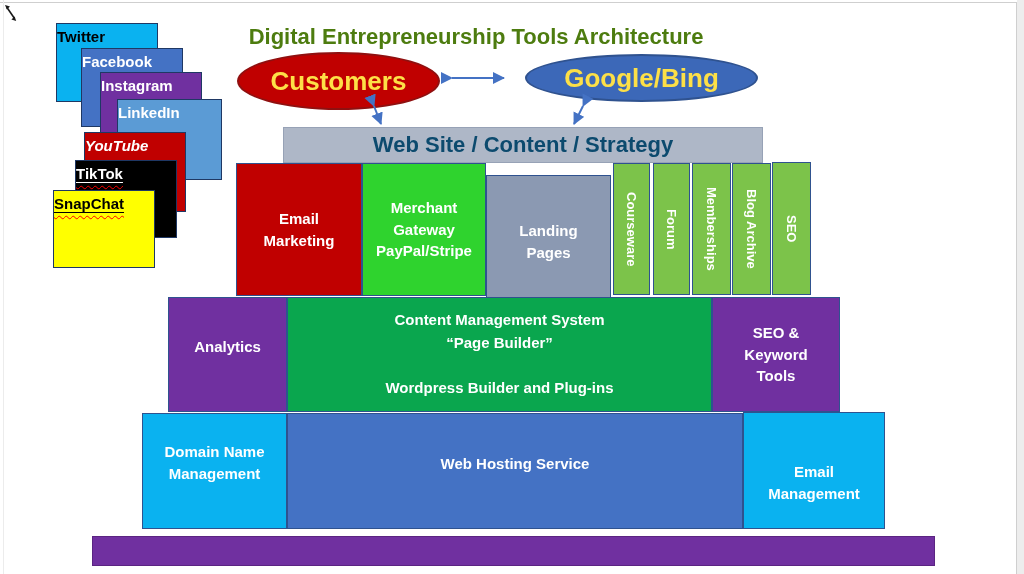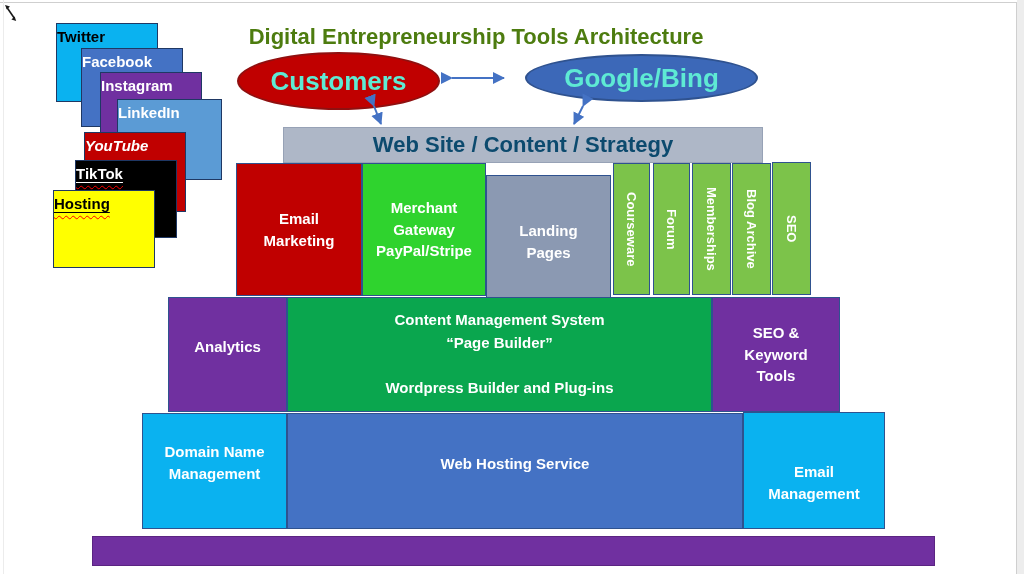--- a/index.html
+++ b/index.html
@@ -23,21 +23,21 @@
   .s-instagram{left:100px;top:72px;height:80px;background:#7030A0;color:#fff;z-index:3;}
   .s-linkedin{left:117px;top:99px;width:105px;height:81px;background:#5B9BD5;color:#fff;z-index:4;}
   .s-youtube{left:84px;top:132px;height:80px;background:#C00000;color:#fff;z-index:5;font-style:italic;}
   .s-tiktok{left:75px;top:160px;height:78px;background:#000000;color:#fff;z-index:6;}
   .s-snapchat{left:53px;top:190px;height:78px;background:#FFFF00;color:#000;z-index:7;}
   .wavy{text-decoration:underline wavy #FF0000;text-decoration-thickness:1px;text-underline-offset:6px;}
   .solid-u{text-decoration:underline;text-underline-offset:3px;}
 
   
   .ellipse{position:absolute;border-radius:50%;display:flex;align-items:center;justify-content:center;
-    color:#5eead4;font-weight:bold;font-size:26px;box-sizing:border-box;}
+    color:#fde047;font-weight:bold;font-size:26px;box-sizing:border-box;}
   .e-customers{left:237px;top:52px;width:203px;height:58px;background:#C00000;border:2px solid #8f1010;}
   .e-google{left:525px;top:54px;width:233px;height:48px;background:#3C68B8;border:2px solid #2F528F;}
 
   .arrows{position:absolute;left:0;top:0;width:1024px;height:574px;pointer-events:none;z-index:20;}
 
   .strategy-bar{position:absolute;left:283px;top:127px;width:480px;height:36px;background:#AEB7C7;
     border:1px solid #97a2b6;box-sizing:border-box;text-align:center;line-height:33px;
     color:#0c4a6e;font-weight:bold;font-size:22px;}
 
   .box{position:absolute;box-sizing:border-box;border:1px solid #2F528F;color:#fff;font-weight:bold;
@@ -99,21 +99,21 @@
   <div class="social s-linkedin">
     <span>LinkedIn</span>
   </div>
   <div class="social s-youtube">
     <span>YouTube</span>
   </div>
   <div class="social s-tiktok">
     <span class="wavy"><span class="solid-u">TikTok</span></span>
   </div>
   <div class="social s-snapchat">
-    <span class="wavy"><span class="solid-u">Hosting</span></span>
+    <span class="wavy"><span class="solid-u">SnapChat</span></span>
   </div>
 
   <div class="ellipse e-customers">
     <span>Customers</span>
   </div>
   <div class="ellipse e-google">
     <span>Google/Bing</span>
   </div>
 
   <svg class="arrows">

